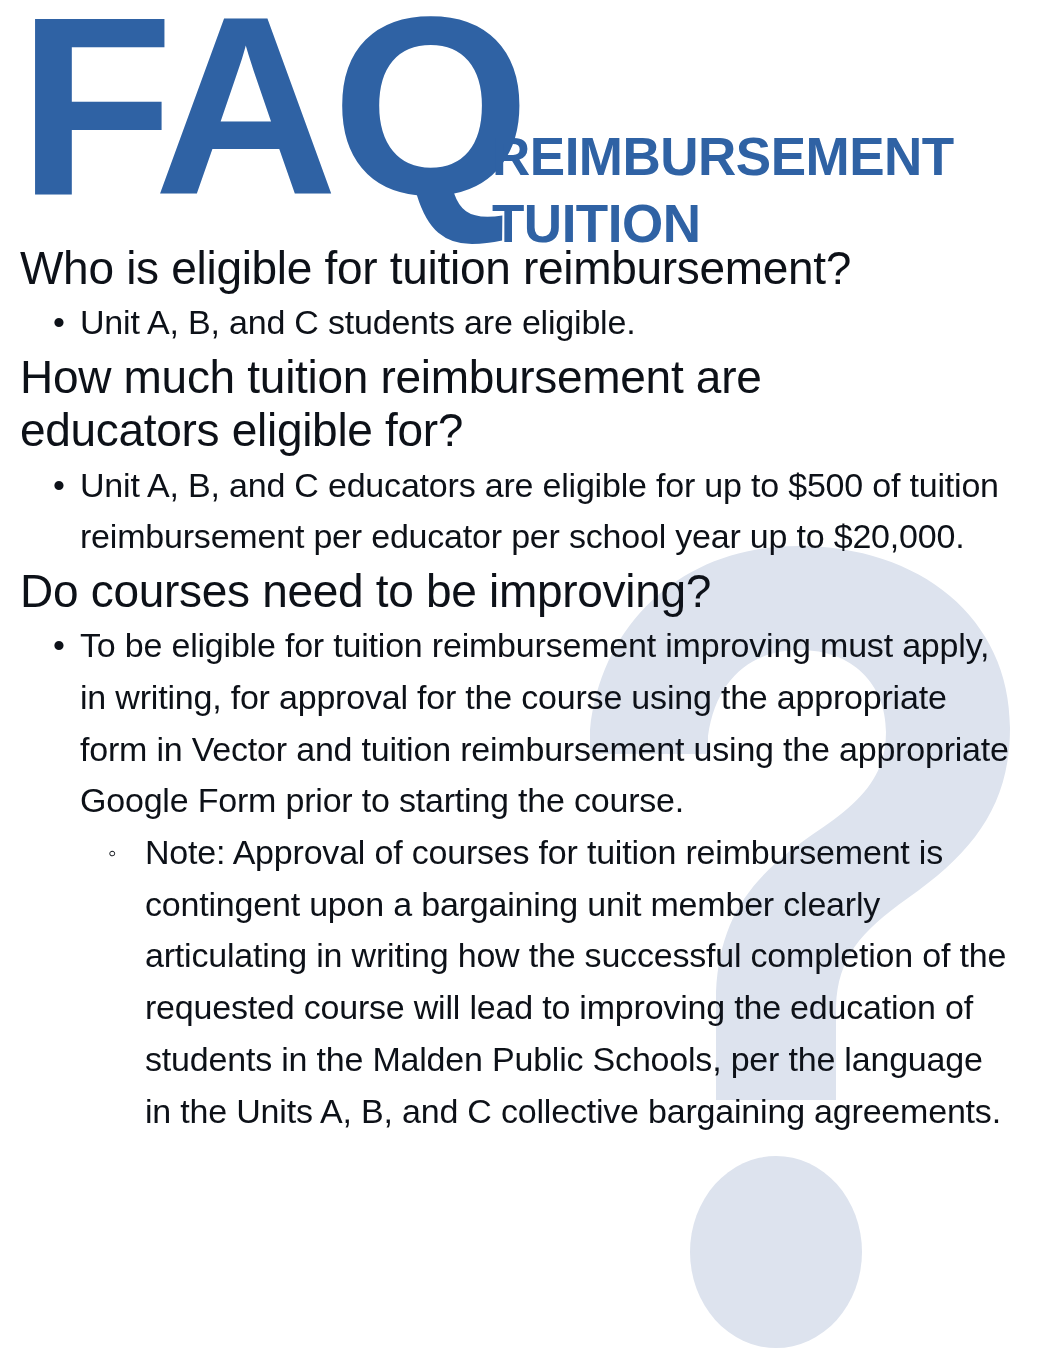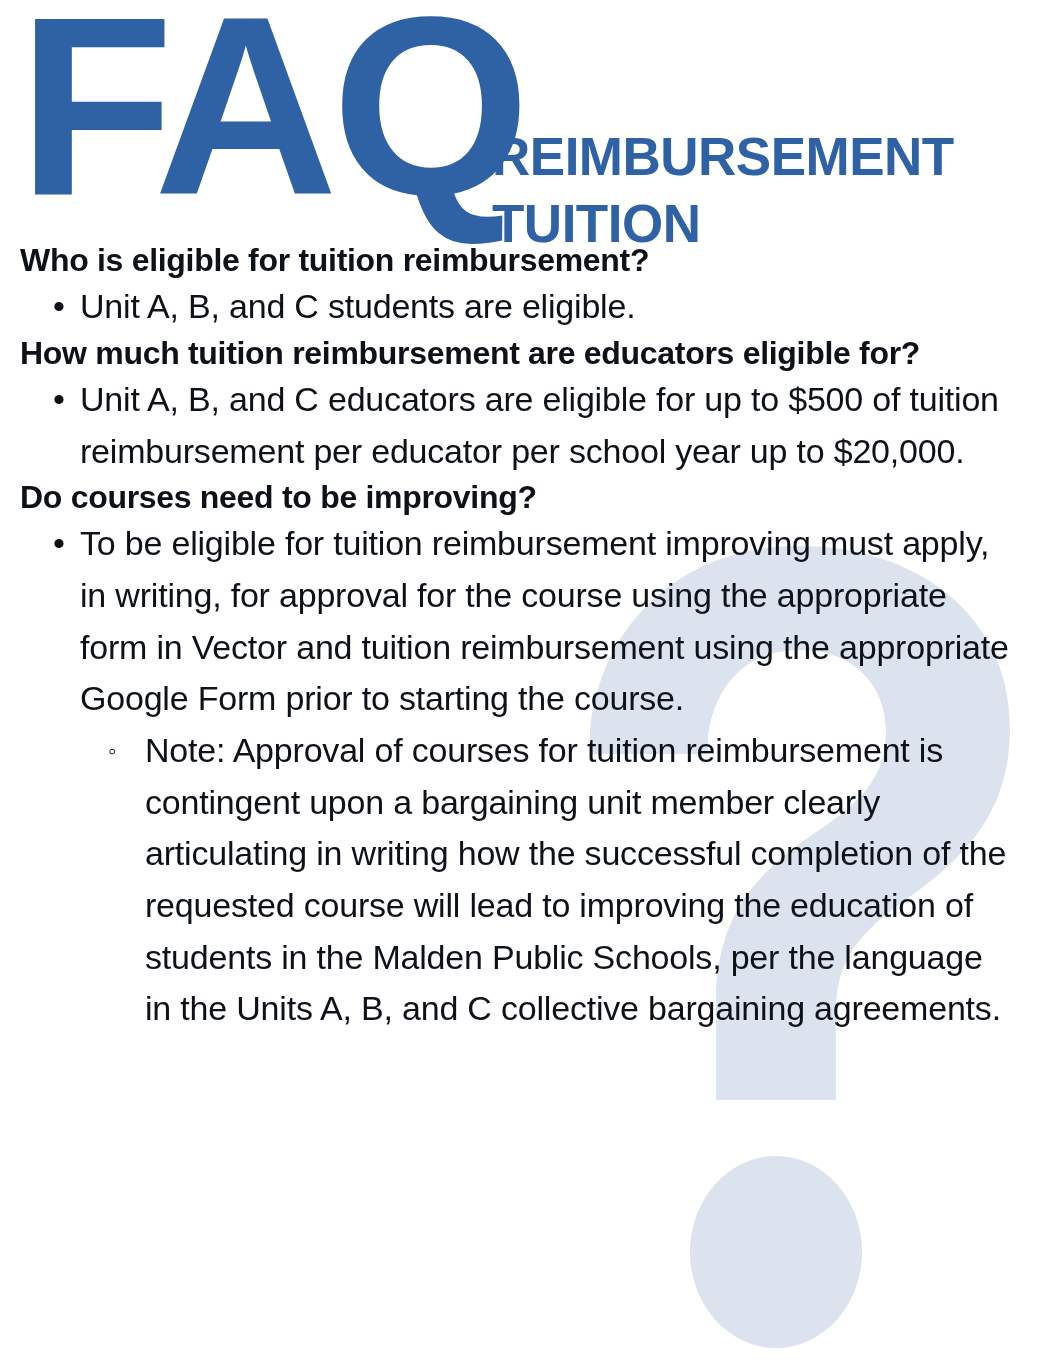--- a/index.html
+++ b/index.html
@@ -67,22 +67,22 @@
 
   
   #body-blocks {
     position: relative;
     padding: 0 14px 0 20px;
     margin-top: -6px;
   }
   .qa-block { margin: 0; }
 
   .question {
-    font-size: 32px;
-    font-weight: 700;
+    font-size: 46px;
+    font-weight: 400;
     line-height: 1.16;
     letter-spacing: -0.3px;
     margin: 0 0 2px 0;
     max-width: 930px;
   }
 
   ul.level1 {
     list-style: none;
     margin: 0 0 2px 0;
     padding: 0;

